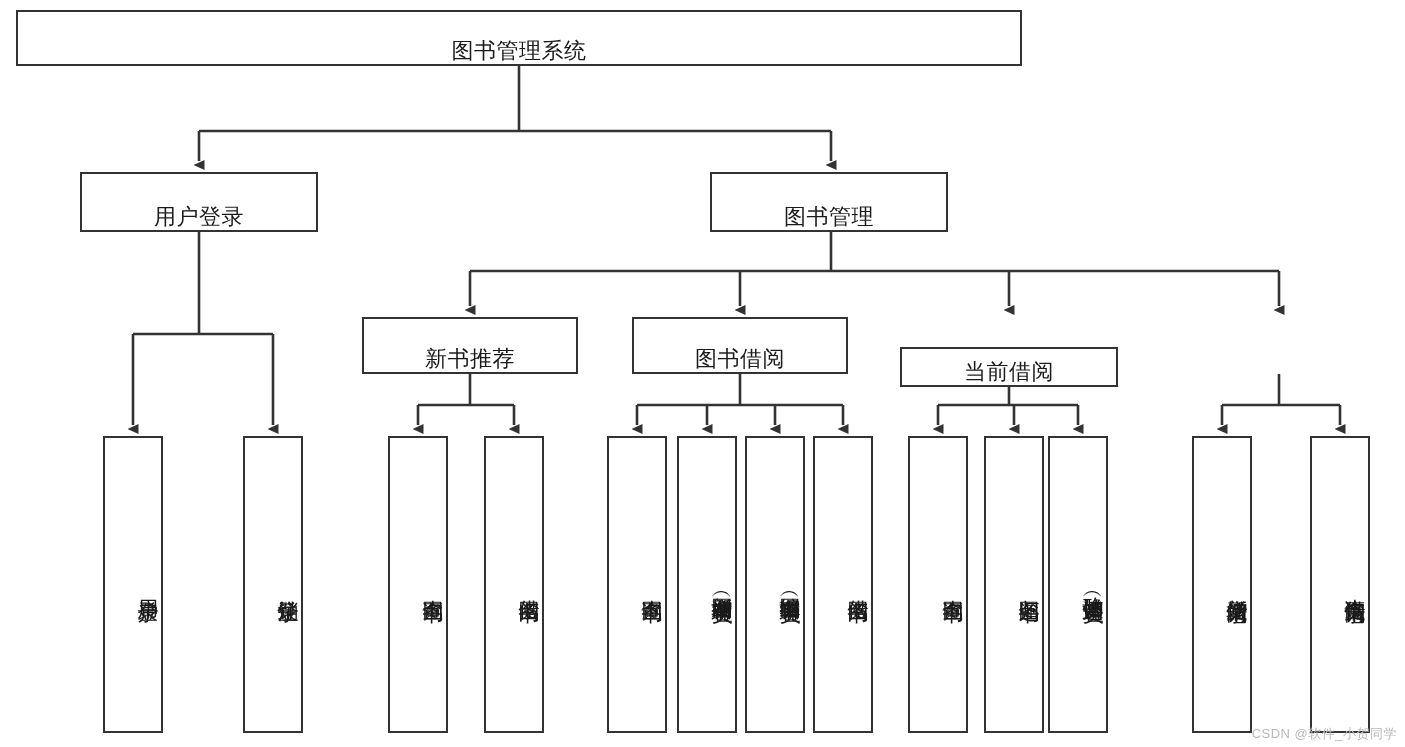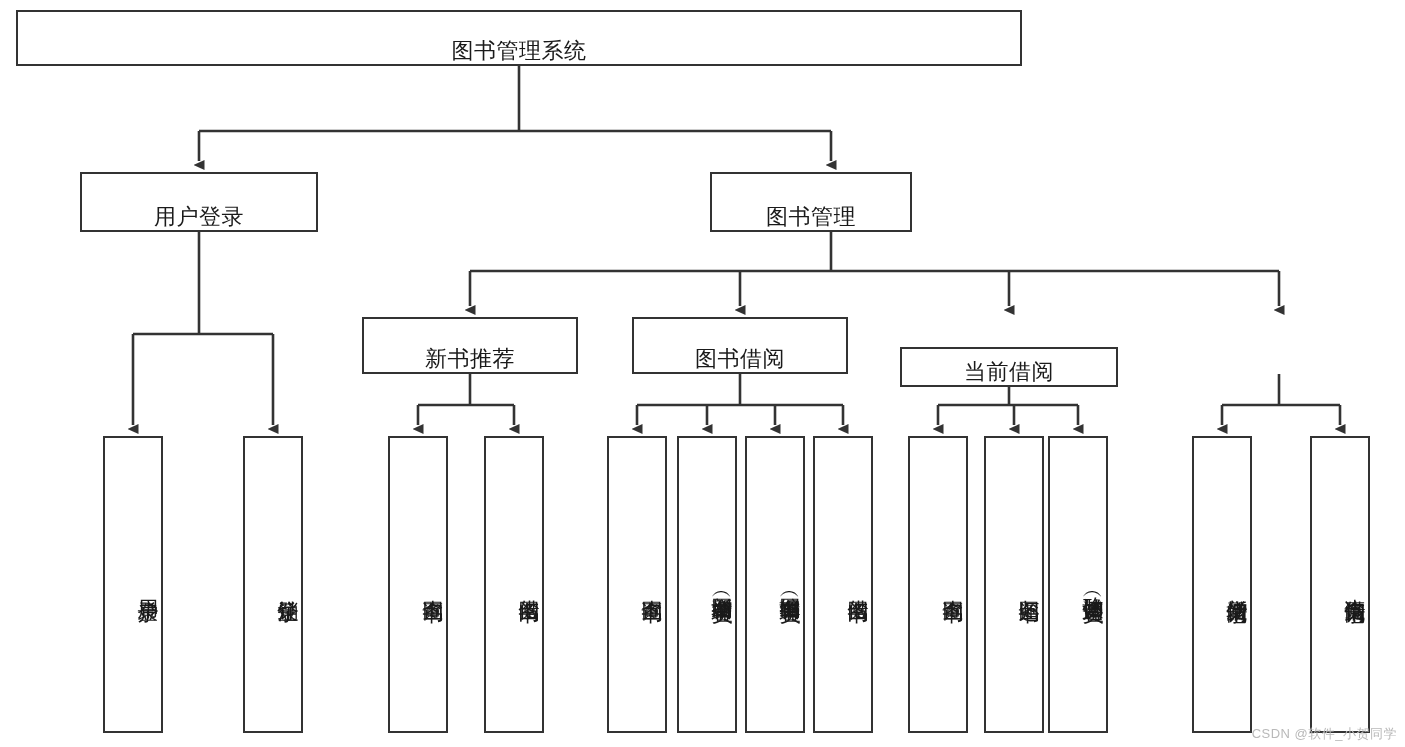--- a/index.html
+++ b/index.html
@@ -124,21 +124,21 @@
     </g>
   </svg>
 
   <div class="node horiz" style="left: 16px; top: 10px; width: 1006px; height: 56px; border-color: rgb(51, 51, 51);">
     <span class="label">图书管理系统</span>
   </div>
 
   <div class="node horiz" style="left: 80px; top: 172px; width: 238px; height: 60px; border-color: rgb(51, 51, 51);">
     <span class="label">用户登录</span>
   </div>
-  <div class="node horiz" style="left: 710px; top: 172px; width: 202px; height: 60px; border-color: rgb(51, 51, 51);">
+  <div class="node horiz" style="left: 710px; top: 172px; width: 238px; height: 60px; border-color: rgb(51, 51, 51);">
     <span class="label">图书管理</span>
   </div>
 
   <div class="node horiz" style="left: 362px; top: 317px; width: 216px; height: 57px; border-color: rgb(51, 51, 51);">
     <span class="label">新书推荐</span>
   </div>
   <div class="node horiz" style="left: 632px; top: 317px; width: 216px; height: 57px; border-color: rgb(51, 51, 51);">
     <span class="label">图书借阅</span>
   </div>
   <div class="node horiz" style="left: 900px; top: 317px; width: 218px; height: 40px; border-color: rgb(51, 51, 51); margin-top: 30px;">

